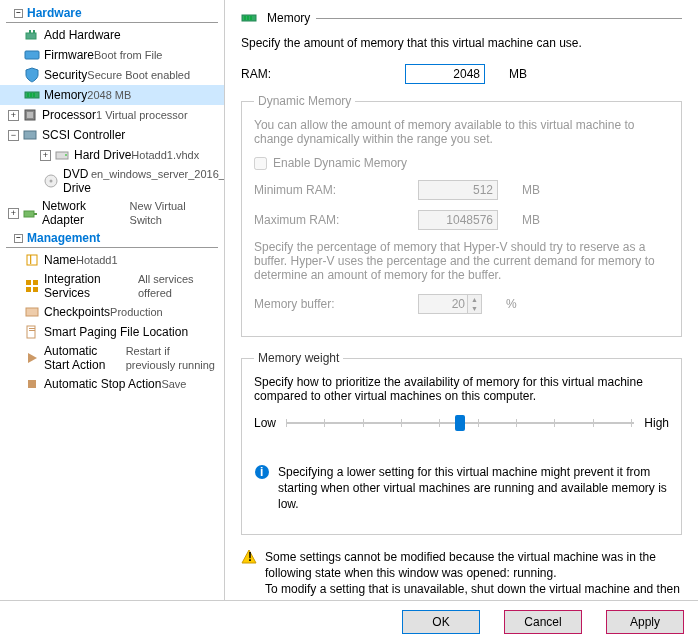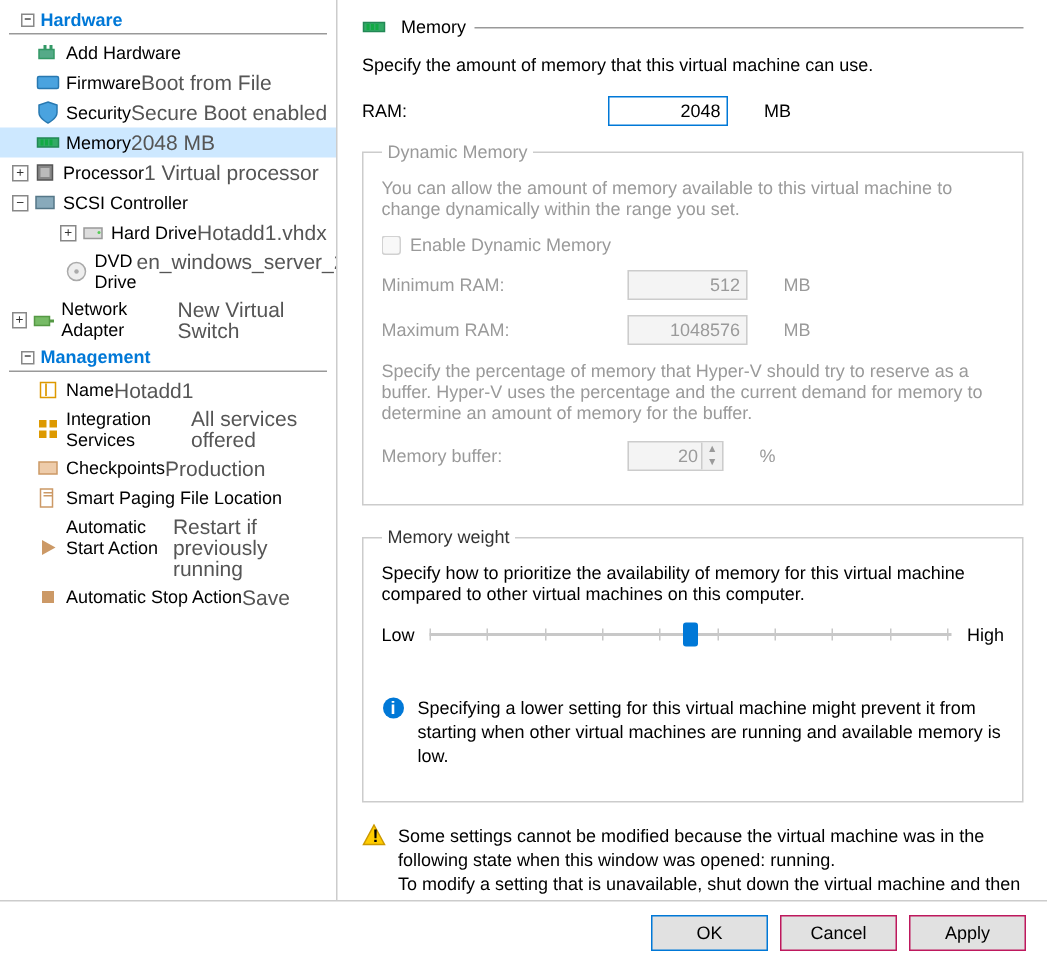--- a/index.html
+++ b/index.html
@@ -7,21 +7,21 @@
 .container { display: flex; height: 600px; }
 .sidebar { width: 225px; border-right: 1px solid #ccc; overflow-y: auto; padding: 4px 0; scrollbar-width: thin; }
 .section-header { color: #0078d7; font-weight: bold; padding: 2px 8px; border-bottom: 1px solid #999; margin: 0 6px 2px 6px; display: flex; align-items: center; gap: 4px; }
 .tree-item { display: flex; align-items: center; padding: 2px 4px 2px 8px; cursor: pointer; min-height: 16px; }
 .tree-item.selected { background: #cde8ff; }
 .expander { width: 11px; height: 11px; border: 1px solid #888; display: inline-flex; align-items: center; justify-content: center; font-size: 9px; line-height: 1; margin-right: 3px; background: #fff; color: #333; }
 .expander.blank { border: none; background: transparent; }
 .icon { width: 16px; height: 16px; display: inline-flex; align-items: center; justify-content: center; margin-right: 4px; }
 .item-text { display: flex; flex-direction: row; line-height: 14px; }
 .item-label { color: #000; }
-.item-sub { color: #555; font-size: 14px; padding-left: 0; }
+.item-sub { color: #555; font-size: 11px; padding-left: 0; }
 .indent1 { padding-left: 24px; }
 .indent2 { padding-left: 40px; }
 .main { flex: 1; padding: 10px 16px 10px 16px; overflow-y: auto; }
 .panel-header { display: flex; align-items: center; gap: 6px; margin-bottom: 10px; }
 .panel-header .line { flex: 1; height: 1px; background: #999; }
 .panel-title { font-size: 12px; }
 .desc { margin: 8px 0 14px 0; }
 .row { display: flex; align-items: center; gap: 24px; margin-bottom: 10px; }
 .row label { width: 140px; }
 .row input[type=text] { width: 80px; text-align: right; padding: 2px 4px; border: 1px solid #0078d7; }
@@ -36,21 +36,21 @@
 .checkbox-row input { width: 13px; height: 13px; }
 .slider-row { display: flex; align-items: center; gap: 10px; margin: 10px 0 31px 0; }
 .slider-row .track { position: relative; flex: 1; height: 20px; }
 .slider-row .rail { position: absolute; top: 9px; left: 0; right: 0; height: 2px; background: #c8c8c8; }
 .slider-row .tick { position: absolute; top: 6px; width: 1px; height: 8px; background: #c8c8c8; }
 .slider-row .thumb { position: absolute; top: 2px; width: 10px; height: 16px; background: #0078d7; border-radius: 2px; }
 .info-row { display: flex; gap: 8px; align-items: flex-start; margin-bottom: 10px; }
 .info-icon { width: 16px; height: 16px; flex-shrink: 0; }
 .note-text { line-height: 16px; }
 .warning-row { display: flex; gap: 8px; align-items: flex-start; margin-top: 6px; }
-.footer { height: 42px; border-top: 1px solid #ccc; display: flex; align-items: center; justify-content: flex-end; gap: 8px; padding: 0 14px; }
+.footer { height: 42px; border-top: 1px solid #ccc; display: flex; align-items: center; justify-content: flex-end; gap: 24px; padding: 0 14px; }
 .footer button { min-width: 78px; height: 24px; border: 1px solid #be185d; background: #e1e1e1; cursor: pointer; }
 .footer button.default { border: 1px solid #0078d7; }
 .spinwrap { position: relative; display: inline-block; }
 .spinbtns { position: absolute; right: 1px; top: 1px; bottom: 1px; width: 14px; display: flex; flex-direction: column; }
 .spinbtns div { flex: 1; border-left: 1px solid #ccc; font-size: 7px; display: flex; align-items: center; justify-content: center; color: #666; background: #f0f0f0; }
 .expbox { width:9px; height:9px; border:1px solid #888; display:inline-flex; align-items:center; justify-content:center; font-size:8px; line-height:1; color:#333; }
 </style>
 </head>
 <body>
 

